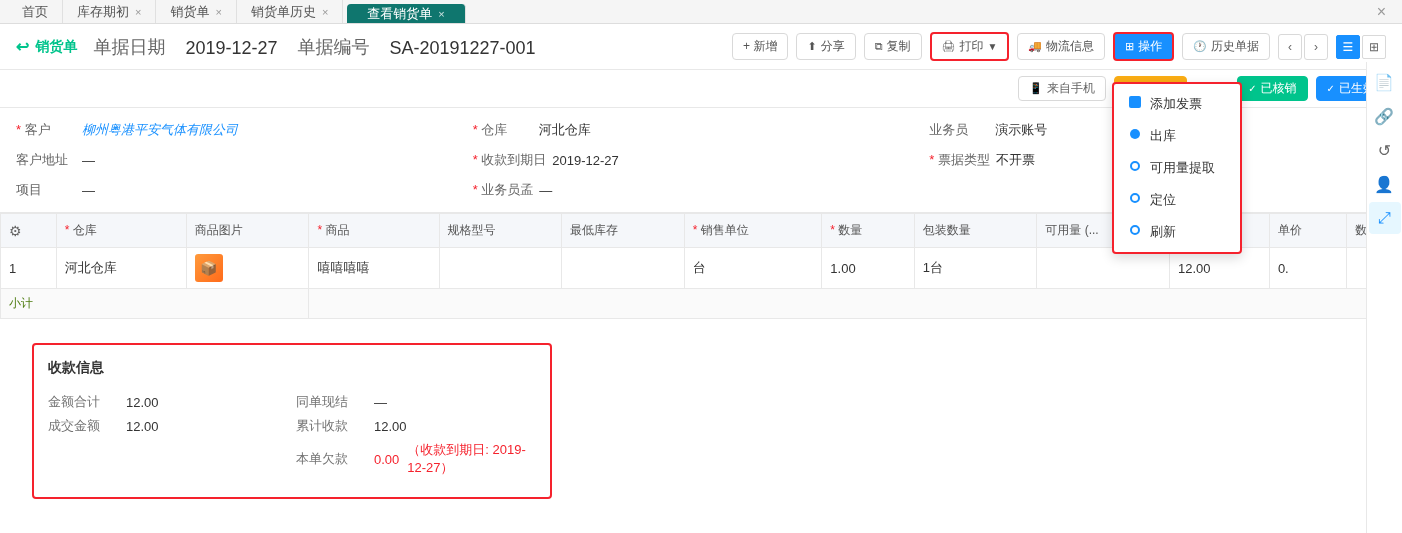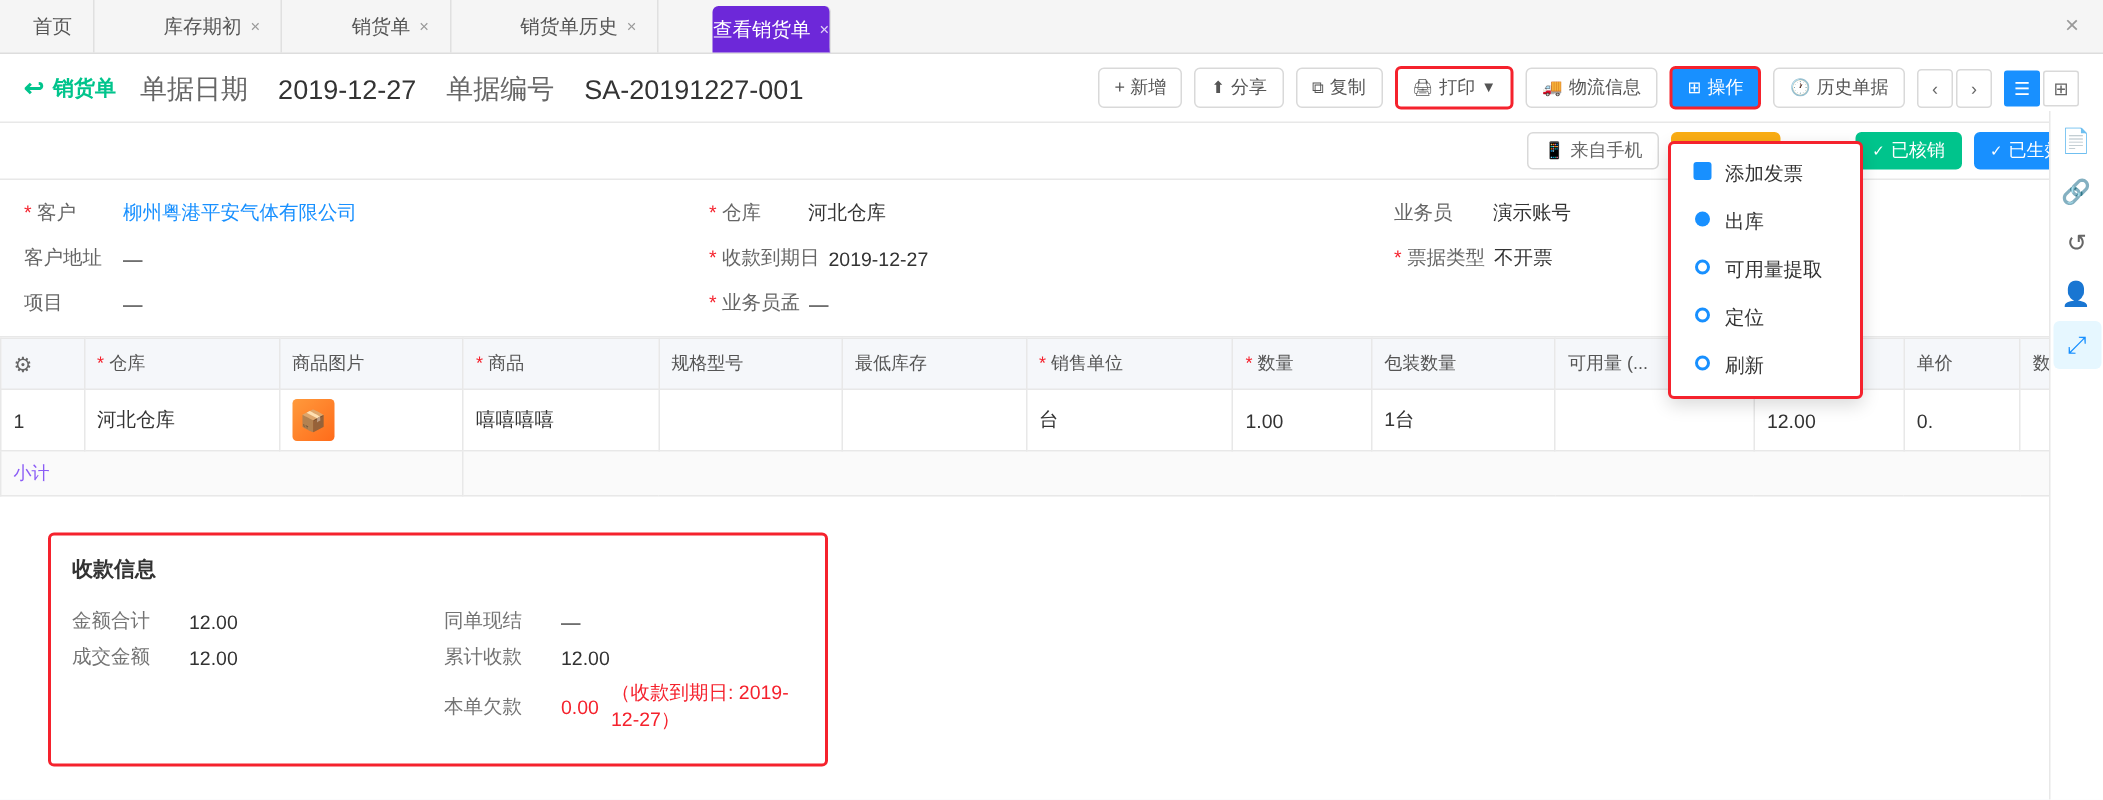--- a/index.html
+++ b/index.html
@@ -1,33 +1,33 @@
 <!DOCTYPE html>
 <html><head>
   <meta charset="utf-8">
   <style>
     * { box-sizing: border-box; margin: 0; padding: 0; }
     body { font-family: 'Microsoft YaHei', Arial, sans-serif; font-size: 13px; background: #f0f2f5; color: #333; overflow: hidden; }
 
     
     .tab-bar {
       display: flex; align-items: center; background: #f5f5f5; border-bottom: 1px solid #ddd;
-      padding: 0 8px; height: 36px; position: relative; gap: 32px;
+      padding: 0 8px; height: 24px; position: relative;
     }
     .tab-item {
       display: flex; align-items: center; padding: 0 14px; height: 100%;
       font-size: 13px; cursor: pointer; color: #555; border-right: 1px solid #e0e0e0;
       white-space: nowrap;
     }
     .tab-item .tab-close {
       margin-left: 6px; color: #999; font-size: 11px; cursor: pointer;
     }
     .tab-item.highlight {
-      background: #6d28d9; color: #fff; border-radius: 4px 4px 0 0; margin: 4px 4px 0;
-      padding: 0 0; height: calc(100% - 4px);
+      background: #0f766e; color: #fff; border-radius: 4px 4px 0 0; margin: 4px 4px 0;
+      padding: 0 20px; height: calc(100% - 4px);
     }
     .tab-item.highlight .tab-close { color: rgba(255,255,255,0.8); }
     .tab-bar-close {
       margin-left: auto; font-size: 16px; color: #999; cursor: pointer; padding: 0 8px;
     }
 
     
     .main-content {
       background: #fff; height: calc(533px - 38px); display: flex; flex-direction: column;
     }
@@ -68,35 +68,35 @@
 
     
     .form-area {
       padding: 10px 16px; display: grid; grid-template-columns: 1fr 1fr 1fr; gap: 6px 0;
       border-bottom: 1px solid #e8e8e8;
     }
     .form-row { display: flex; align-items: center; gap: 6px; padding: 3px 0; }
     .form-label { color: #666; font-size: 13px; white-space: nowrap; min-width: 60px; }
     .form-label.required::before { content: '* '; color: #f5222d; }
     .form-value { color: #333; font-size: 13px; }
-    .form-value.link { color: #1890ff; cursor: pointer; }
+    .form-value.link { color: #1890ff; cursor: pointer; font-style: italic; }
     .add-note-btn { color: #faad14; cursor: pointer; font-size: 13px; }
 
     
     .table-container { flex: 1; overflow: auto; }
     table { width: 100%; border-collapse: collapse; font-size: 13px; }
     thead tr { background: #f5f7fa; }
     th {
       padding: 8px 8px; text-align: left; border: 1px solid #e8e8e8;
       font-weight: 500; color: #555; white-space: nowrap; font-size: 12px;
     }
     th .required { color: #f5222d; }
     td { padding: 6px 8px; border: 1px solid #e8e8e8; color: #333; font-size: 13px; }
     tr.data-row td { background: #fff; }
-    tr.subtotal-row td { background: #fafafa; color: #8b5cf6; font-size: 12px; }
+    tr.subtotal-row td { background: #fafafa; color: #4d7c0f; font-size: 12px; }
     .settings-icon { color: #666; font-size: 14px; }
     .product-img { width: 28px; height: 28px; background: linear-gradient(135deg, #ff9a3c, #ff6b1a); border-radius: 3px; display: flex; align-items: center; justify-content: center; }
 
     
     .bottom-info {
       border: 2px solid #f5222d; margin: 10px 16px; padding: 14px;
       border-radius: 4px; display: grid; grid-template-columns: 1fr 1fr; gap: 8px;
       background: #fff; max-width: 520px;
     }
     .bottom-title { font-weight: bold; font-size: 14px; margin-bottom: 8px; grid-column: 1/-1; }

